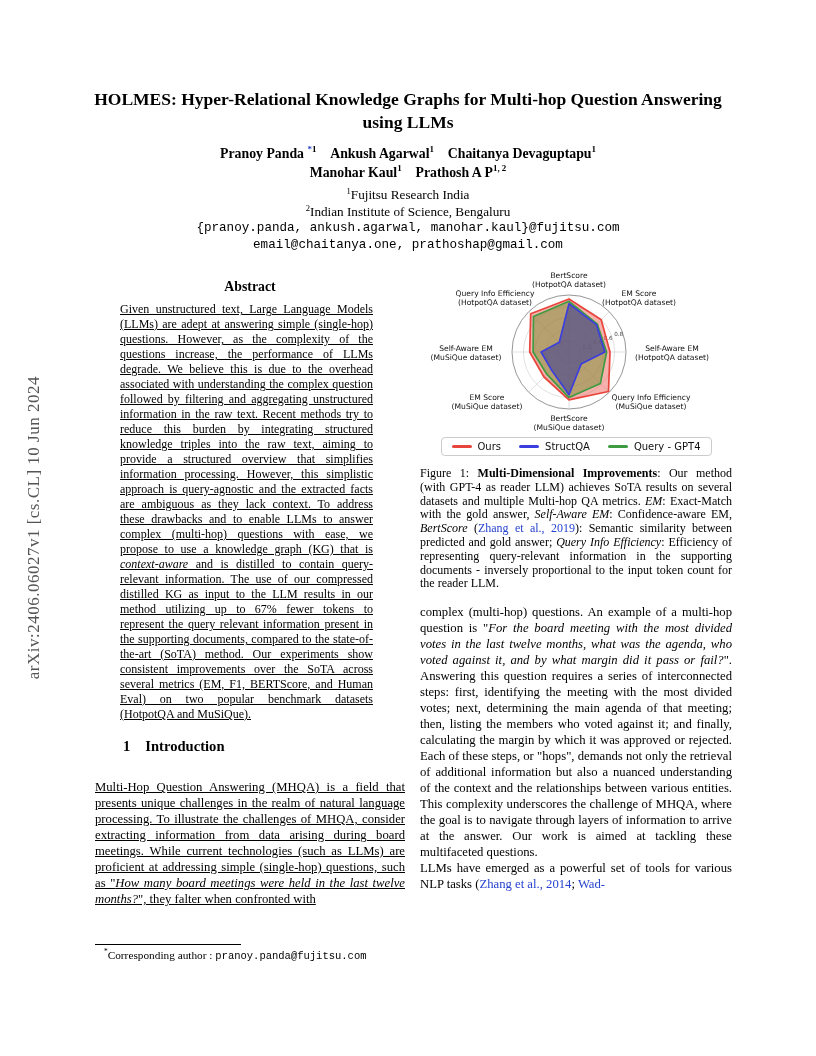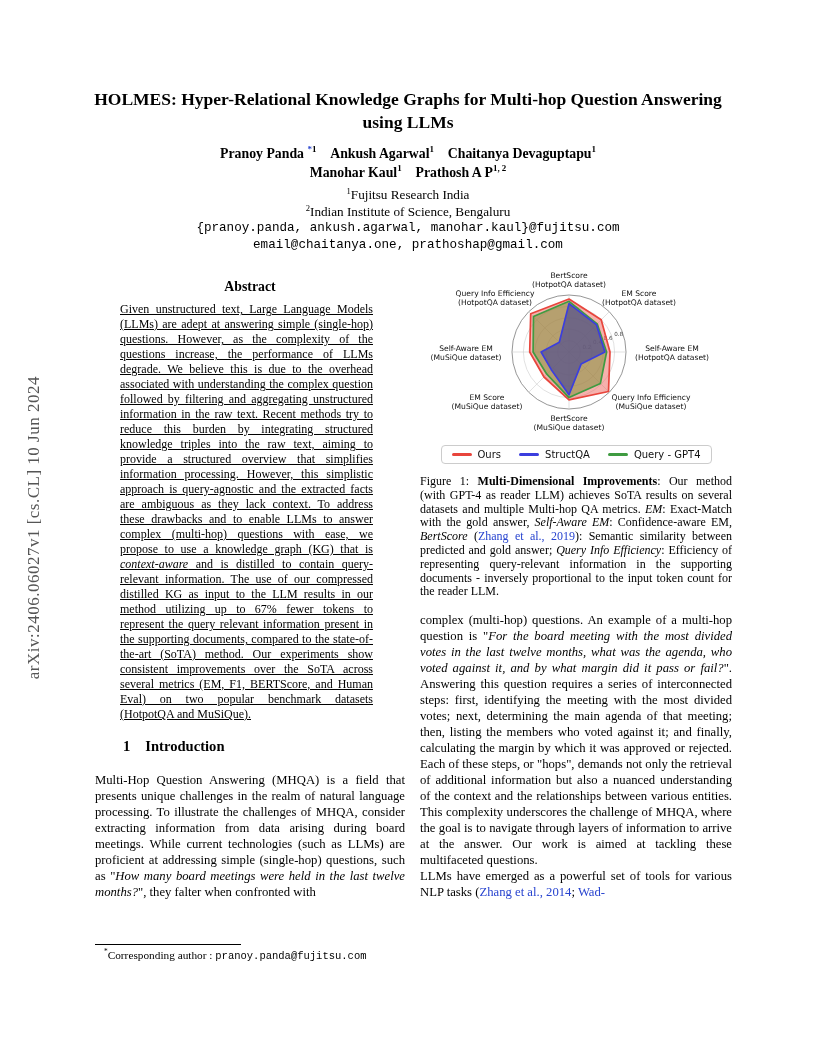--- a/index.html
+++ b/index.html
@@ -20,29 +20,29 @@
 
   sup{font-size:.65em;vertical-align:super;line-height:0;}
   .mono{font-family:"Liberation Mono",monospace;font-size:.93em;}
   .cite{color:#2743cf;}
 
   .col-left{position:absolute;left:95px;top:279px;width:310px;}
   .abs-head{text-align:center;font-weight:bold;font-size:13.8px;}
   .abs-body{margin:7px 32px 0 25px;font-size:12px;line-height:15px;text-align:justify;text-decoration:underline;}
   .sec-head{margin-top:16px;font-size:14.6px;font-weight:bold;margin-left:28px;}
   .sec-head .num{display:inline-block;margin-right:15px;}
-  .body-p{margin-top:17px;font-size:12.7px;line-height:16px;text-align:justify;}
+  .body-p{margin-top:24px;font-size:12.7px;line-height:16px;text-align:justify;text-decoration:underline;}
 
   .footnote{position:absolute;left:95px;top:944px;width:310px;font-size:11.3px;}
   .fn-rule{width:146px;border-top:1px solid #000;margin-bottom:4px;}
   .fn-text{text-indent:9px;}
 
   .col-right{position:absolute;left:420px;top:266px;width:312px;}
   .fig-svg{display:block;margin:0 auto;}
-  .legend{display:flex;justify-content:center;margin-top:13px;}
+  .legend{display:flex;justify-content:center;margin-top:5px;}
   .legend-box{display:flex;gap:18px;border:1px solid #ccc;border-radius:4px;padding:3px 10px;background:#fff;align-items:center;}
   .legend-item{display:flex;align-items:center;gap:6px;font-family:"DejaVu Sans",sans-serif;font-size:10px;color:#111;}
   .legend-swatch{width:20px;height:3px;border-radius:1.5px;}
   .caption{margin-top:11px;font-size:12px;line-height:13.8px;text-align:justify;}
   .rp{font-size:12.7px;line-height:16px;text-align:justify;margin:0;}
   .rp1{margin-top:13px;}
 </style>
 </head>
 <body>
 

